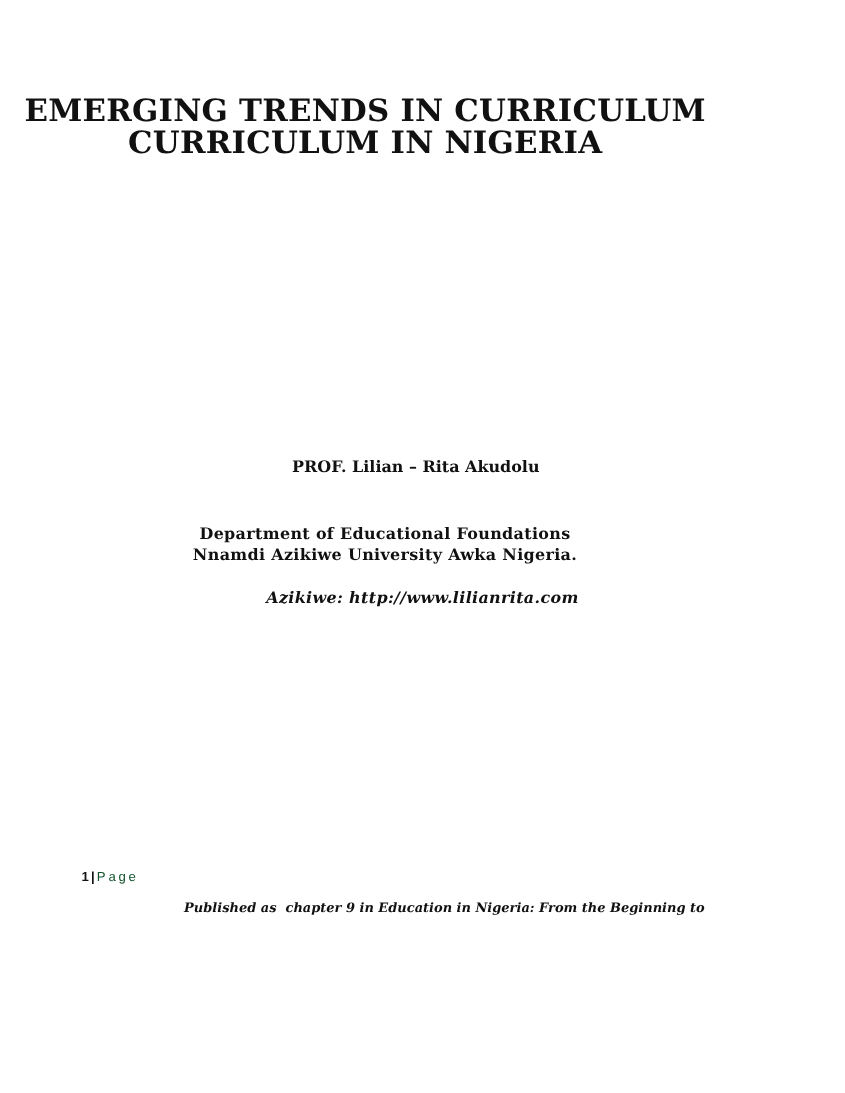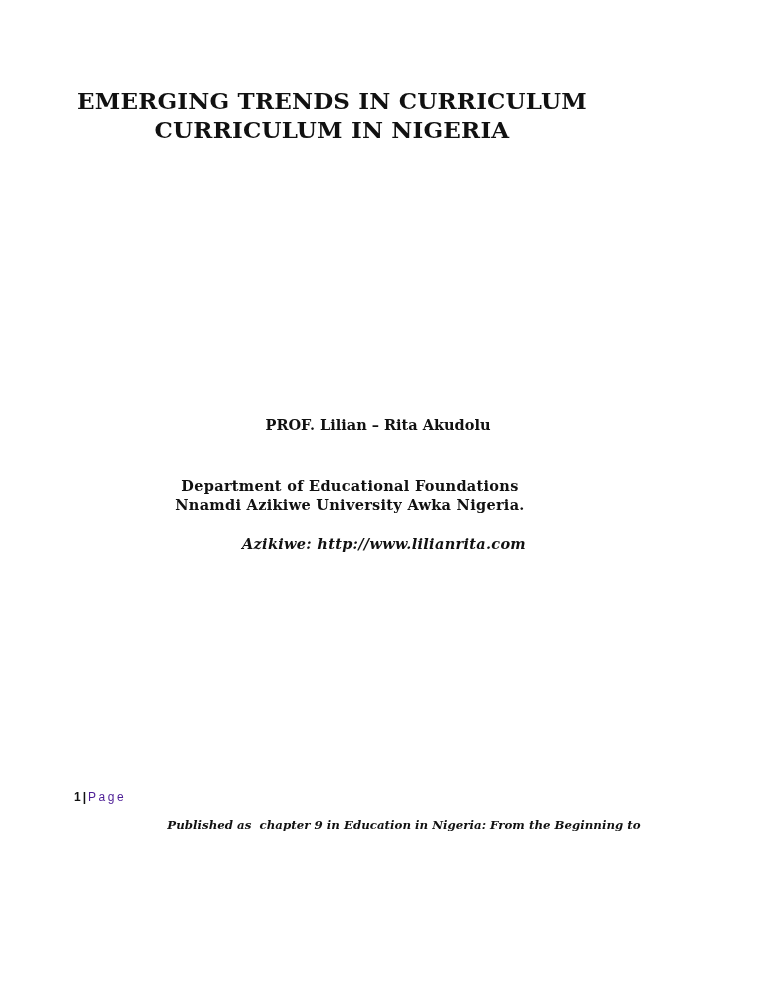--- a/index.html
+++ b/index.html
@@ -16,21 +16,21 @@
       font-family: "DejaVu Serif", "Liberation Serif", serif;
     }
     .title {
       position: absolute;
       top: 86px;
       left: 0;
       width: 664px;
       text-align: center;
       font-family: "DejaVu Serif", serif;
       font-weight: bold;
-      font-size: 23px;
+      font-size: 28px;
       line-height: 29px;
       letter-spacing: 0.2px;
     }
     .author {
       position: absolute;
       top: 416px;
       left: 0;
       width: 756px;
       text-align: center;
       font-weight: bold;
@@ -63,21 +63,21 @@
     .footer {
       position: absolute;
       top: 790px;
       left: 74px;
       font-family: "Liberation Sans", "DejaVu Sans", sans-serif;
       font-size: 12px;
       line-height: 14px;
     }
     .footer .num { font-weight: bold; color: #111; }
     .footer .bar { font-weight: bold; color: #111; margin: 0 2px; }
-    .footer .pg { color: #4c1d95; letter-spacing: 2.5px; }
+    .footer .pg { color: #14532d; letter-spacing: 2.5px; }
     .published {
       position: absolute;
       top: 818px;
       left: 0;
       width: 768px;
       text-align: center;
       font-weight: bold;
       font-style: italic;
       font-size: 11.8px;
       line-height: 15.5px;

